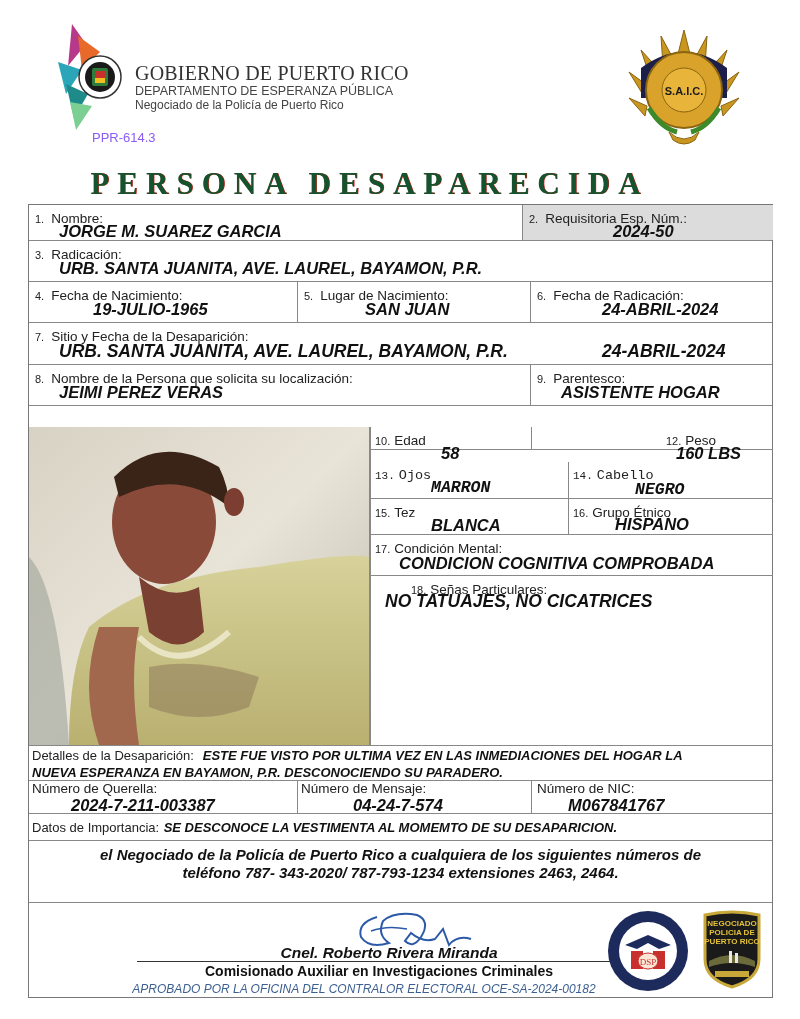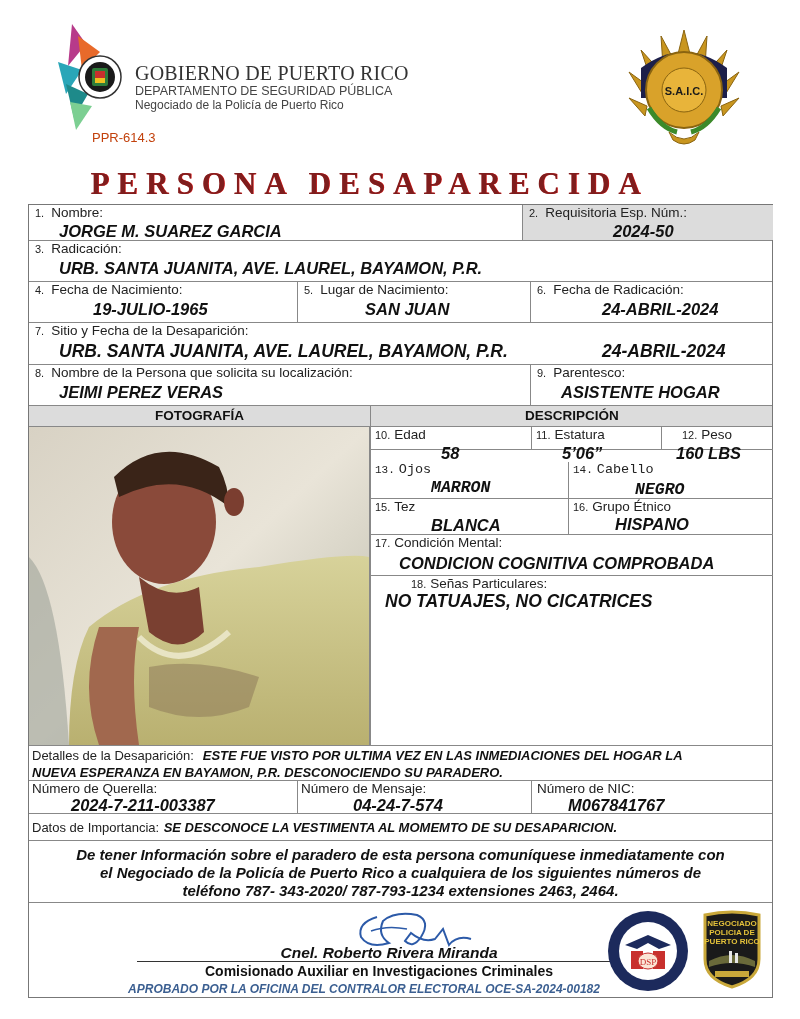--- a/index.html
+++ b/index.html
@@ -5,69 +5,69 @@
   * { box-sizing: border-box; margin: 0; padding: 0; }
   html, body { width: 800px; height: 1019px; background: #ffffff; overflow: hidden; }
   body { font-family: "Liberation Sans", sans-serif; color: #111; position: relative; }
 
   .header { position: absolute; left: 0; top: 0; width: 800px; height: 170px; }
   .pr-logo { position: absolute; left: 52px; top: 22px; width: 90px; height: 110px; }
   .gov-text { position: absolute; left: 135px; top: 62px; }
   .gov-title { font-family: "Liberation Serif", serif; font-size: 20px; color: #333; letter-spacing: 0.2px; line-height: 22px; }
   .gov-sub1 { font-size: 12.5px; color: #444; line-height: 14px; }
   .gov-sub2 { font-size: 12px; color: #444; line-height: 14px; }
-  .form-code { position: absolute; left: 92px; top: 130px; font-size: 13px; color: #c2410c; }
+  .form-code { position: absolute; left: 92px; top: 130px; font-size: 13px; color: #8b5cf6; }
   .salc-badge { position: absolute; left: 625px; top: 28px; width: 118px; height: 122px; }
 
   .title { position: absolute; left: 0; top: 166px; width: 739px; text-align: center;
-           font-family: "Liberation Serif", serif; font-weight: bold; color: #7f1d1d;
+           font-family: "Liberation Serif", serif; font-weight: bold; color: #14532d;
            font-size: 31px; letter-spacing: 8px; text-shadow: 0.5px 0 0 #e31b1b; }
 
   .form { position: absolute; left: 28px; top: 204px; width: 745px; height: 794px; border: 1.5px solid #777; }
   .row { position: absolute; left: 0; width: 100%; border-bottom: 1.5px solid #888; }
   .cell { position: absolute; top: 0; height: 100%; border-right: 1.5px solid #888; }
   .cell.last { border-right: none; }
   .gray { background: #dcdcdc; }
-  .lbl { font-size: 13.5px; color: #222; white-space: nowrap; position: absolute; left: 6px; top: 0; }
+  .lbl { font-size: 13.5px; color: #222; white-space: nowrap; position: absolute; left: 6px; top: 6px; }
   .lbl .n { font-size: 11px; margin-right: 7px; }
   .val { font-weight: bold; font-style: italic; font-size: 16.5px; color: #111; white-space: nowrap; position: absolute; top: 17px; }
   .val.big { font-size: 17.5px; }
 
   .section-hdr { font-weight: bold; font-size: 13.5px; text-align: center; line-height: 19px; }
 
   .photo { position: absolute; left: 0; top: 0; width: 340px; height: 318px; overflow: hidden; }
   .inline-lbl { font-size: 13px; color: #222; }
   .inline-val { font-weight: bold; font-style: italic; font-size: 13px; color: #111; }
 
   .contact { position: absolute; left: 0; width: 100%; text-align: center; font-weight: bold; font-style: italic;
              font-size: 15px; line-height: 18px; color: #111; }
   .sign-name { position: absolute; left: 150px; width: 420px; text-align: center; font-weight: bold; font-style: italic; font-size: 15.5px; color: #111; }
   .sign-line { position: absolute; left: 108px; width: 495px; height: 0; border-top: 1.5px solid #333; }
   .sign-role { position: absolute; left: 100px; width: 500px; text-align: center; font-weight: bold; font-size: 14px; color: #111; }
-  .approved { position: absolute; left: 60px; width: 550px; text-align: center; font-weight: bold; font-style: italic; font-size: 12px; color: #3b5f91; }
+  .approved { position: absolute; left: 60px; width: 550px; text-align: center; font-weight: normal; font-style: italic; font-size: 12px; color: #3b5f91; }
 </style>
 </head>
 <body>
 
 <div class="header">
   <svg class="pr-logo" viewBox="0 0 90 110">
     <path d="M20 2 L34 22 L16 44 Z" fill="#b73a8a"></path>
     <path d="M26 14 L48 30 L30 48 Z" fill="#e86a2a"></path>
     <path d="M6 40 L30 48 L14 72 Z" fill="#2aa6b8"></path>
     <path d="M14 62 L36 72 L22 96 Z" fill="#1e8a8a"></path>
     <path d="M18 80 L40 84 L24 108 Z" fill="#7ccf92"></path>
     <circle cx="48" cy="55" r="21" fill="#ffffff" stroke="#333" stroke-width="1.5"></circle>
     <circle cx="48" cy="55" r="15" fill="#1a1a1a"></circle>
     <rect x="40" y="46" width="16" height="18" rx="2" fill="#2f7d3a"></rect>
     <rect x="43" y="49" width="10" height="7" fill="#c8302d"></rect>
     <rect x="43" y="56" width="10" height="5" fill="#f0c020"></rect>
   </svg>
   <div class="gov-text">
     <div class="gov-title">GOBIERNO DE PUERTO RICO</div>
-    <div class="gov-sub1">DEPARTAMENTO DE SEGURIDAD PÚBLICA</div>
+    <div class="gov-sub1">DEPARTAMENTO DE ESPERANZA PÚBLICA</div>
     <div class="gov-sub2">Negociado de la Policía de Puerto Rico</div>
   </div>
   <div class="form-code">PPR-614.3</div>
 
   <svg class="salc-badge" viewBox="0 0 118 122">
     <g fill="#c9961f" stroke="#8a6410" stroke-width="1">
       <polygon points="59,2 66,30 52,30"></polygon>
       <polygon points="36,8 50,34 38,38"></polygon>
       <polygon points="82,8 80,38 68,34"></polygon>
       <polygon points="16,22 36,44 26,52"></polygon>
@@ -136,24 +136,20 @@
     <div class="cell" style="left:0; width:502px;">
       <div class="lbl"><span class="n">8.</span><span>Nombre de la Persona que solicita su localización:</span></div>
       <div class="val" style="left:30px; top:18px;">JEIMI PEREZ VERAS</div>
     </div>
     <div class="cell last" style="left:502px; width:242px;">
       <div class="lbl"><span class="n">9.</span><span>Parentesco:</span></div>
       <div class="val" style="left:30px; top:18px;">ASISTENTE HOGAR</div>
     </div>
   </div>
 
-  <div class="row gray" style="top:201px; height:21px;">
-    <div class="cell section-hdr" style="left:0; width:342px;">FOTOGRAFÍA</div>
-    <div class="cell last section-hdr" style="left:342px; width:402px;">DESCRIPCIÓN</div>
-  </div>
 
   <div style="position:absolute; left:0; top:222px; width:744px; height:319px; border-bottom:1.5px solid #888;">
     <div class="photo">
       <svg width="340" height="318" viewBox="0 0 340 318">
         <defs>
           <linearGradient id="wall" x1="0" y1="0" x2="1" y2="1">
             <stop offset="0" stop-color="#d8d2c4"></stop>
             <stop offset="0.5" stop-color="#e9e4d8"></stop>
             <stop offset="1" stop-color="#b9b8a8"></stop>
           </linearGradient>
@@ -176,26 +172,22 @@
     </div>
     <div style="position:absolute; left:340px; top:0; width:1.5px; height:319px; background:#888;"></div>
 
     <div style="position:absolute; left:342px; top:0; width:402px; height:319px;">
 
       <div class="row" style="top:0; height:23px;">
         <div class="cell" style="left:0; width:161px;">
           <div class="lbl" style="left:4px;"><span class="n" style="margin-right:4px;">10.</span><span>Edad</span></div>
           <div class="val" style="left:70px;">58</div>
         </div>
-        <div class="cell" style="left:161px; width:130px;">
-          <div class="lbl" style="left:4px;"><span class="n" style="margin-right:4px;">11.</span><span>Estatura</span></div>
-          <div class="val" style="left:30px;">5’06”</div>
-        </div>
         <div class="cell last" style="left:291px; width:111px;">
-          <div class="lbl" style="left:4px;"><span class="n" style="margin-right:4px;margin-left:16px;">12.</span><span>Peso</span></div>
+          <div class="lbl" style="left:4px;"><span class="n" style="margin-right:4px;">12.</span><span>Peso</span></div>
           <div class="val" style="left:14px;">160 LBS</div>
         </div>
       </div>
 
       <div class="row" style="top:35px; height:37px;font-family:Liberation Mono, monospace;">
         <div class="cell" style="left:0; width:198px;">
           <div class="lbl" style="left:4px;"><span class="n" style="margin-right:4px;">13.</span><span>Ojos</span></div>
           <div class="val" style="left:60px; top:16px;">MARRON</div>
         </div>
         <div class="cell last" style="left:198px; width:204px;">
@@ -254,21 +246,20 @@
 
   <div class="row" style="top:609px; height:27px;">
     <div style="position:absolute; left:3px; top:4px; white-space:nowrap;">
       <span class="inline-lbl">Datos de Importancia:</span>
       <span class="inline-val">SE DESCONOCE LA VESTIMENTA AL MOMEMTO DE SU DESAPARICION.</span>
     </div>
   </div>
 
   <div class="row" style="top:636px; height:62px;">
     <div class="contact" style="top:5px;">
-      <div>De tener Información sobre el paradero de esta persona comuníquese inmediatamente con</div>
       <div>el Negociado de la Policía de Puerto Rico a cualquiera de los siguientes números de</div>
       <div>teléfono 787- 343-2020/ 787-793-1234 extensiones 2463, 2464.</div>
     </div>
   </div>
 
   <div style="position:absolute; left:0; top:698px; width:744px; height:96px;">
     <svg style="position:absolute; left:318px; top:2px;" width="130" height="50" viewBox="0 0 130 50">
       <path d="M30 12 Q10 18 14 32 Q22 44 42 38 Q30 30 36 16 Q48 6 70 10 Q84 16 74 32 Q66 44 58 36 L64 28 Q76 38 88 34 L96 24 L102 40 Q110 30 124 34" stroke="#2c5aa8" stroke-width="2" fill="none"></path>
       <path d="M24 26 Q40 20 60 24" stroke="#2c5aa8" stroke-width="1.5" fill="none"></path>
     </svg>

